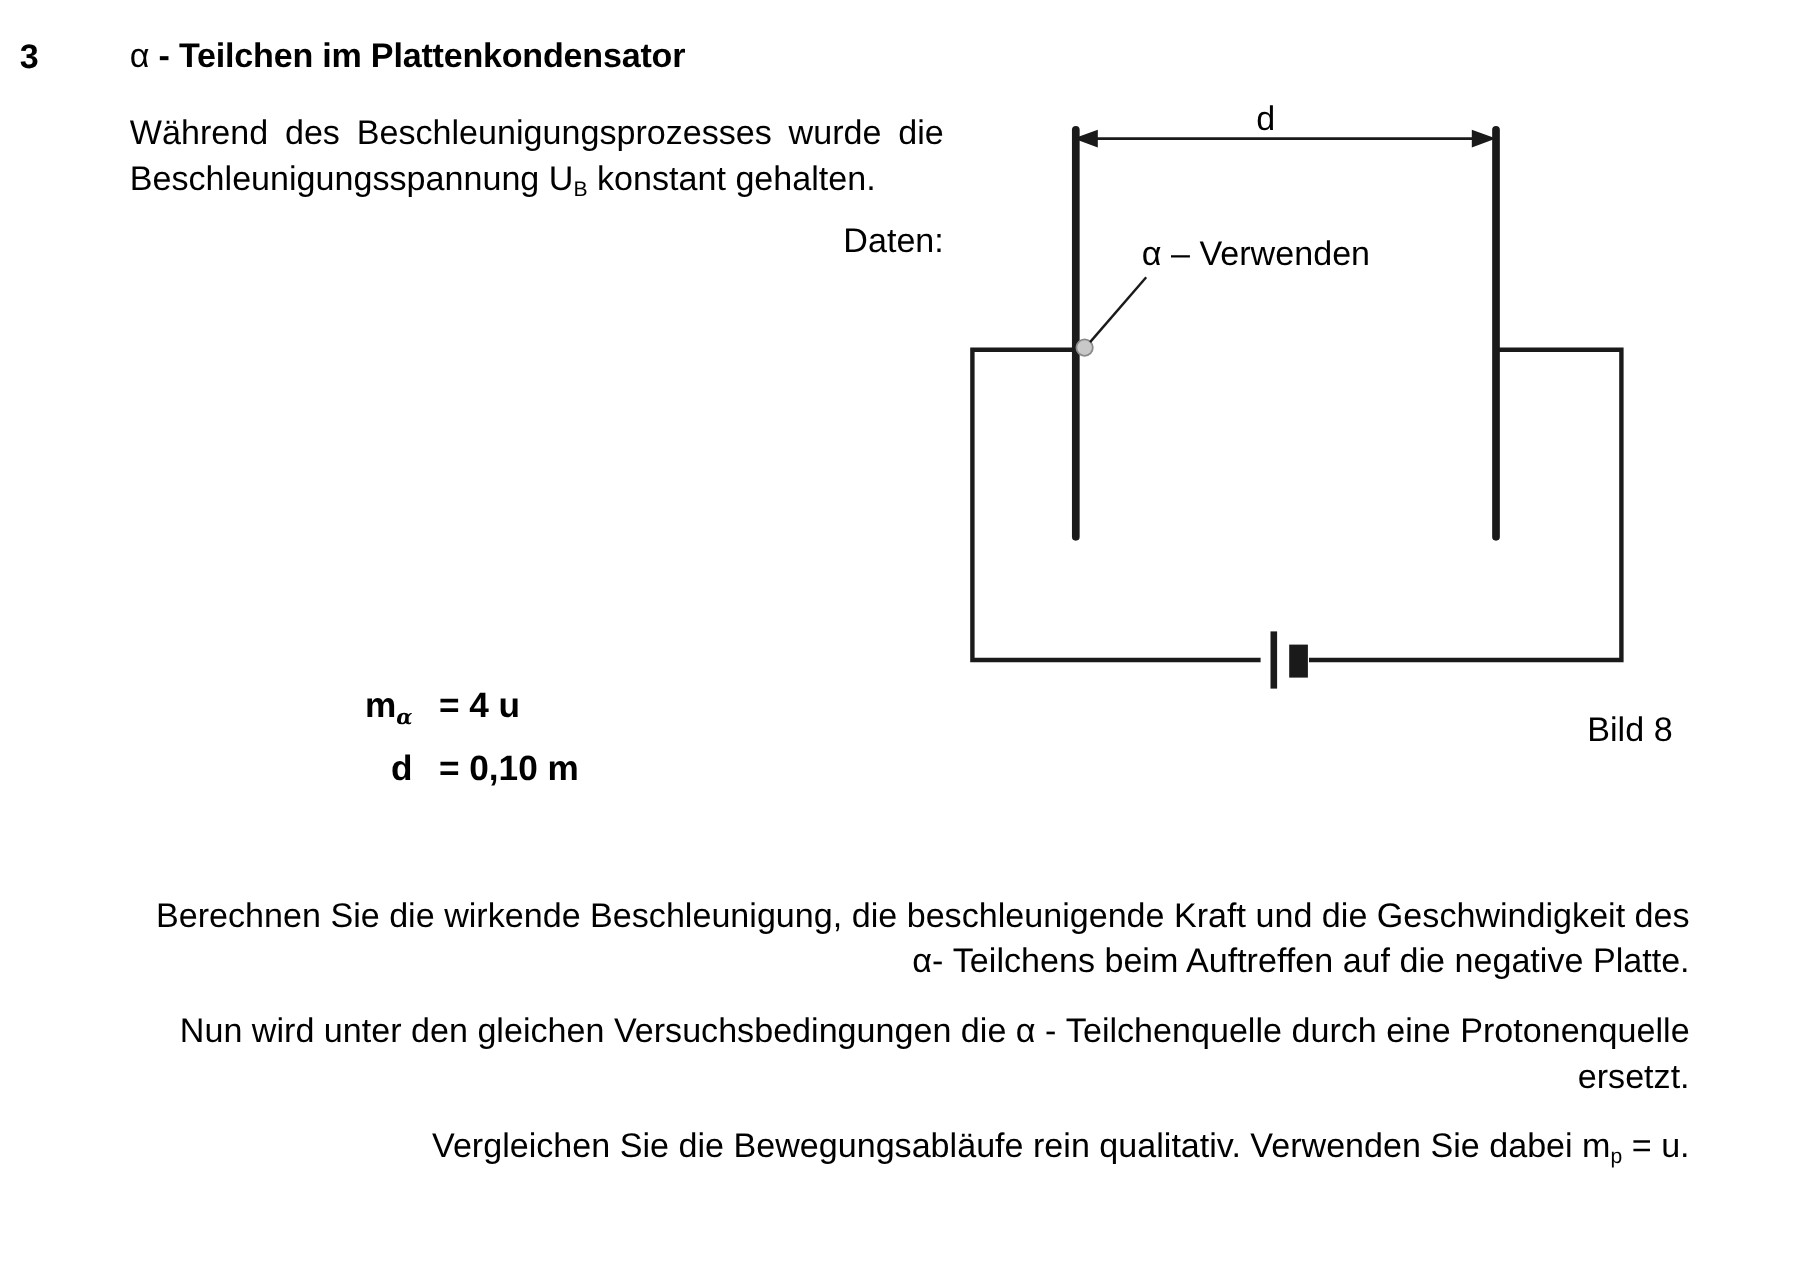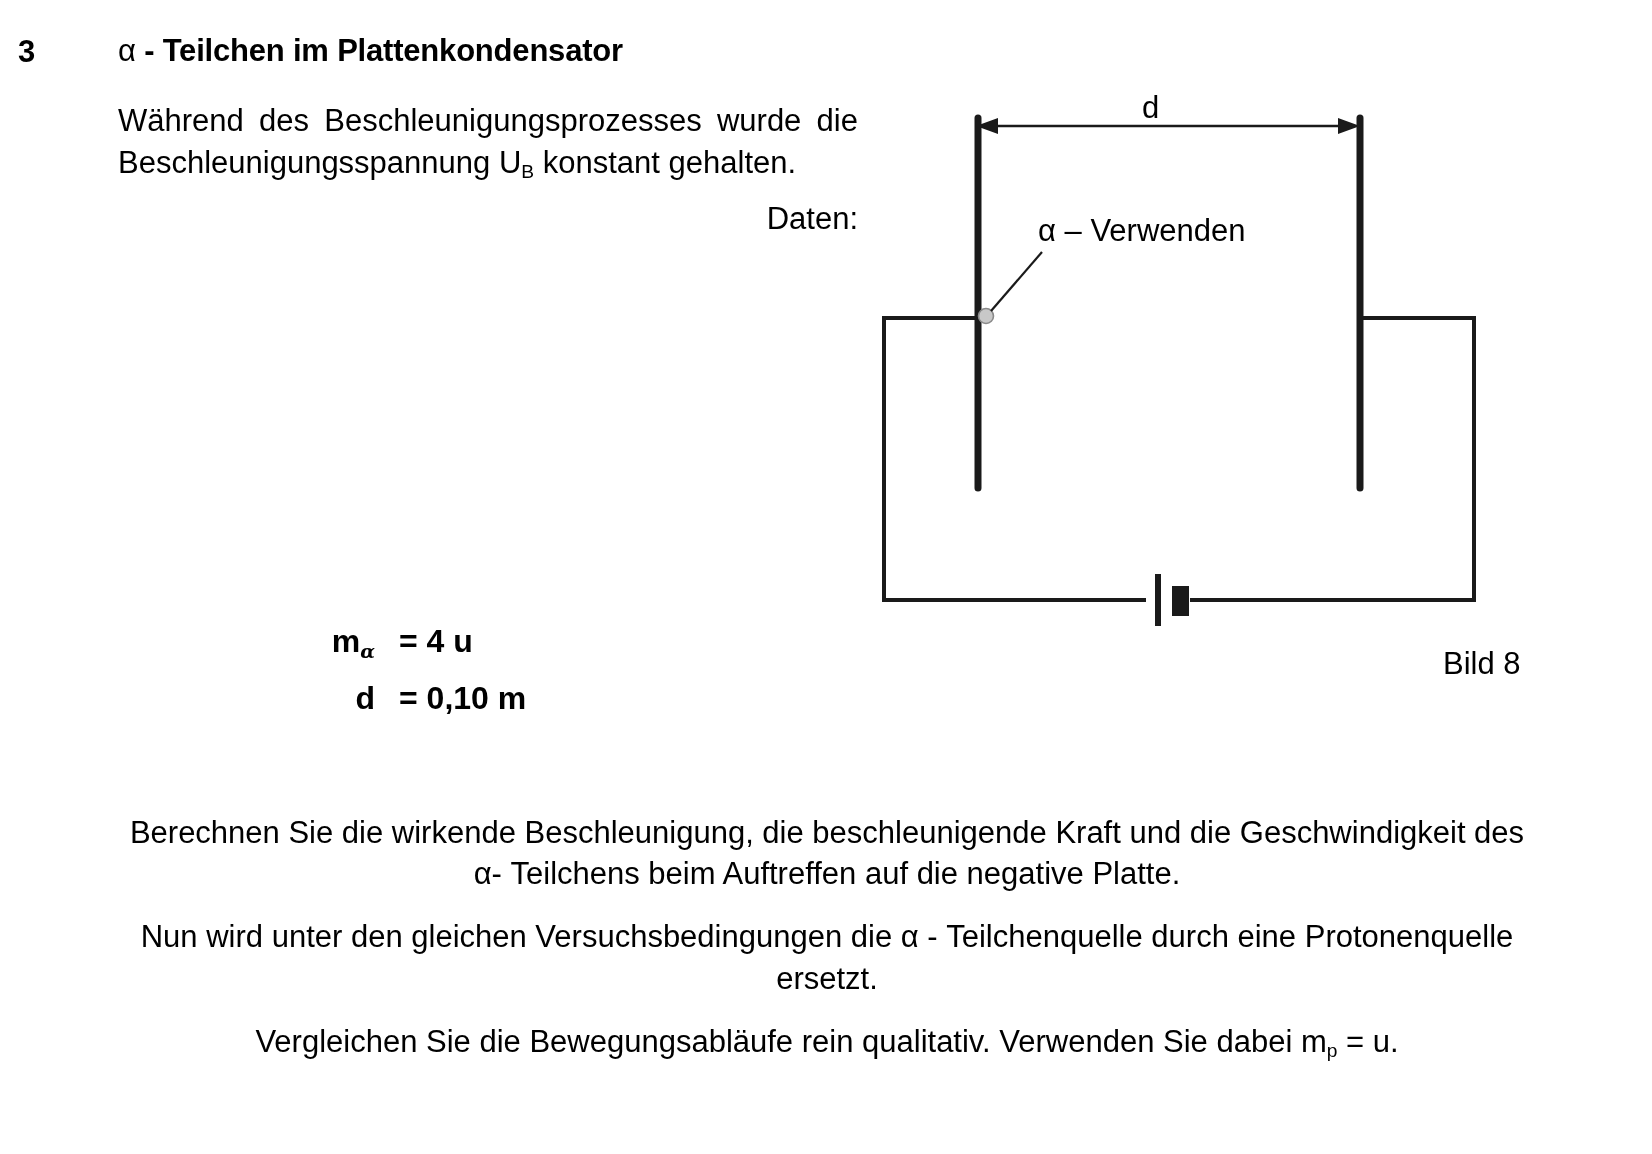--- a/index.html
+++ b/index.html
@@ -115,21 +115,21 @@
   .col-bottom {
     position: absolute;
     left: 118px;
     top: 812px;
     width: 1418px;
   }
   .para-wide {
     font-size: 31px;
     line-height: 1.33;
     margin: 0 0 22px 0;
-    text-align: center;
+    text-align: right;
   }
 
   
   .figure {
     position: absolute;
     left: 860px;
     top: 90px;
     width: 640px;
     height: 540px;
   }

